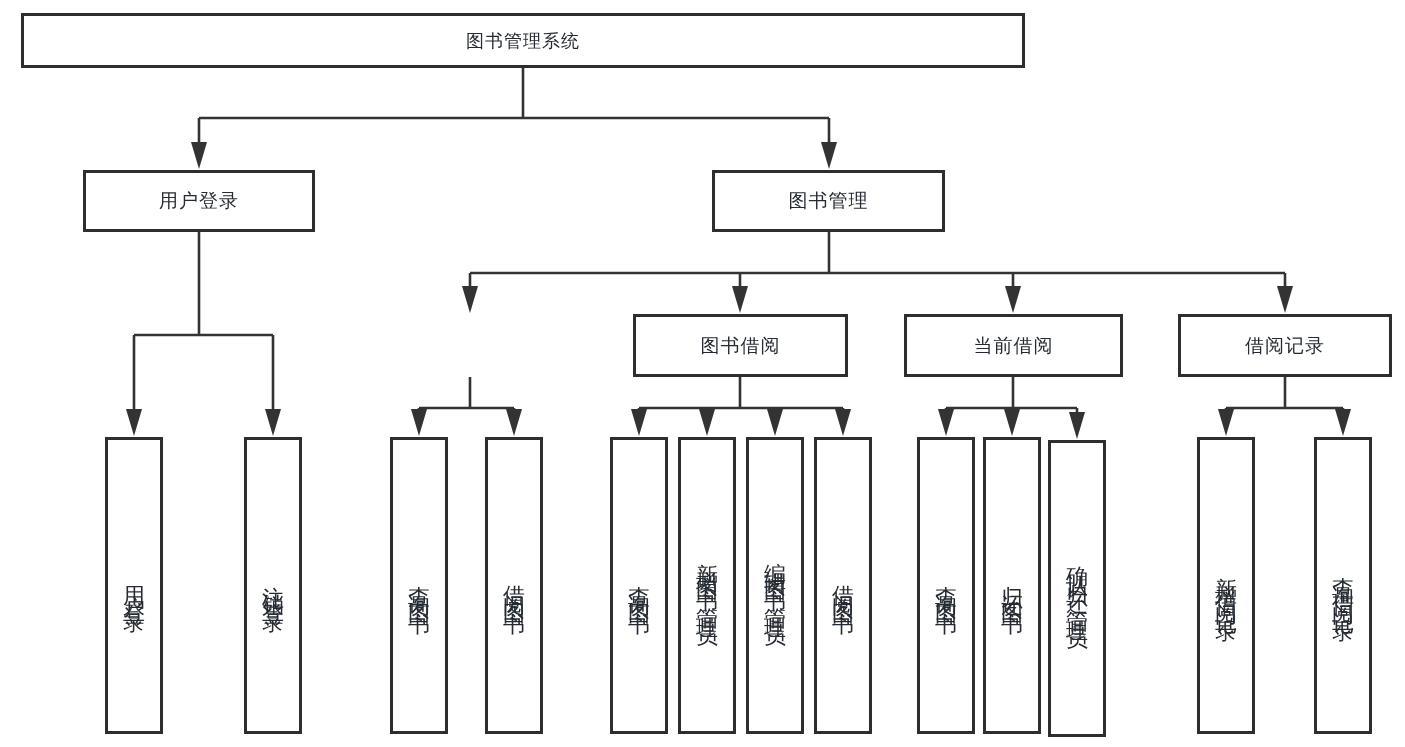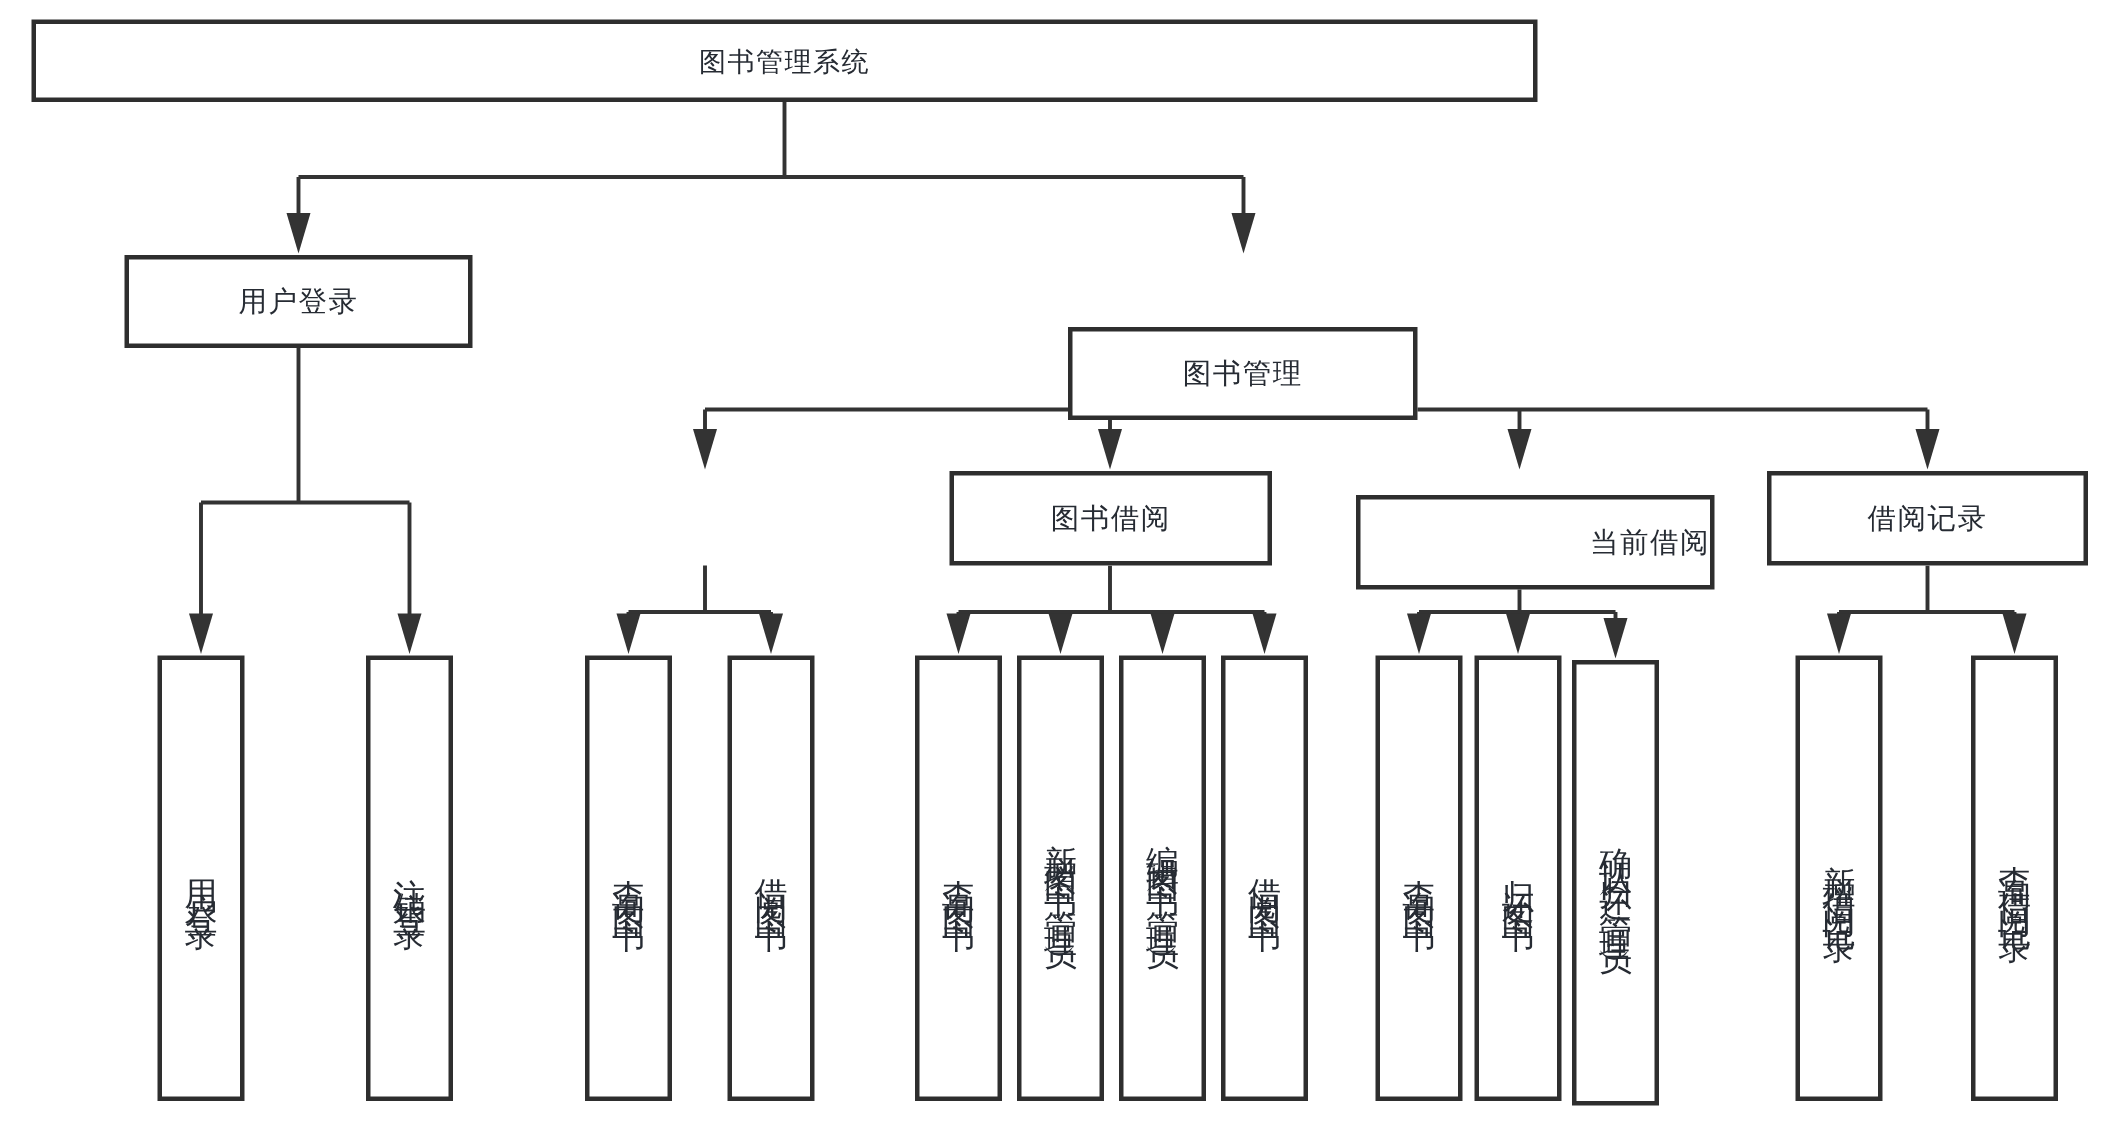--- a/index.html
+++ b/index.html
@@ -106,28 +106,28 @@
     </g>
   </svg>
 
   <div class="box" style="left:21px; top:13px; width:1004px; height:55px;">
     <span class="title-label">图书管理系统</span>
   </div>
 
   <div class="box" style="left:83px; top:170px; width:232px; height:62px;">
     <span class="h-label">用户登录</span>
   </div>
-  <div class="box" style="left:712px; top:170px; width:233px; height:62px;margin-top:48px;">
+  <div class="box" style="left:712px; top:170px; width:233px; height:62px;">
     <span class="h-label">图书管理</span>
   </div>
 
   <div class="box" style="left:633px; top:314px; width:215px; height:63px;">
     <span class="h-label">图书借阅</span>
   </div>
-  <div class="box" style="left:904px; top:330px; width:239px; height:63px;justify-content:flex-end;">
+  <div class="box" style="left:904px; top:314px; width:219px; height:63px;">
     <span class="h-label">当前借阅</span>
   </div>
   <div class="box" style="left:1178px; top:314px; width:214px; height:63px;">
     <span class="h-label">借阅记录</span>
   </div>
 
   <div class="leaf" style="left:105px;">
     <span class="v-label">用户登录</span>
   </div>
   <div class="leaf" style="left:244px;">

